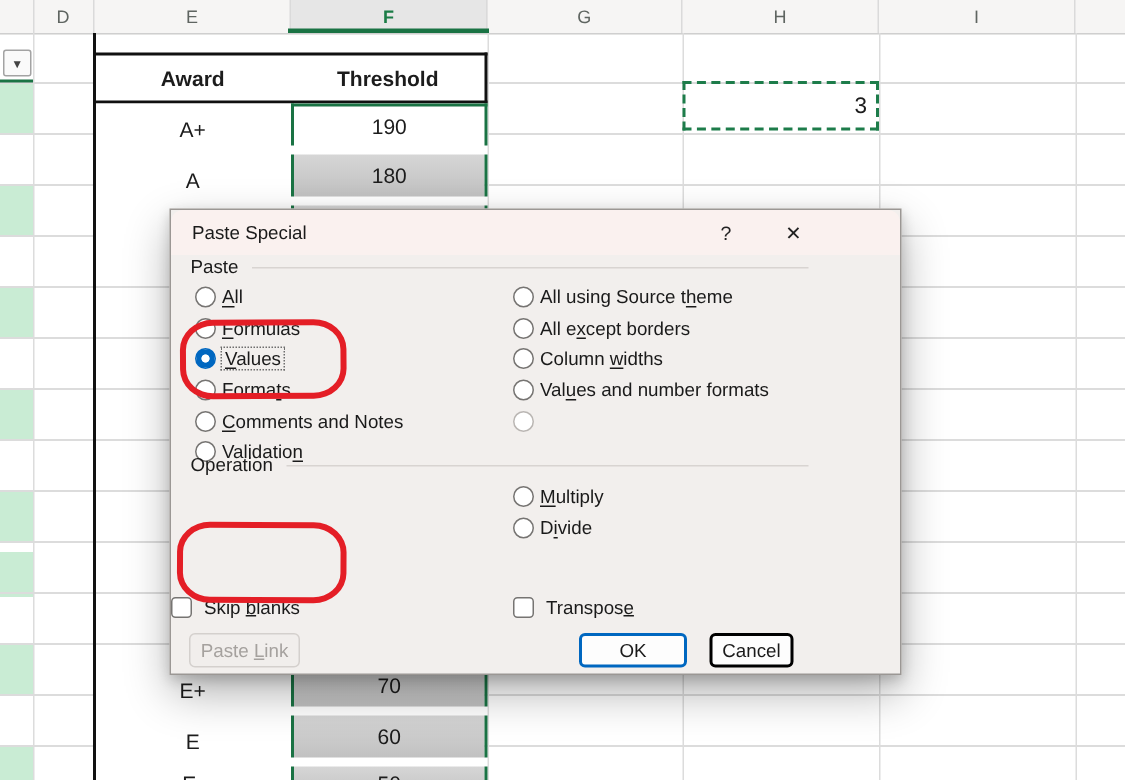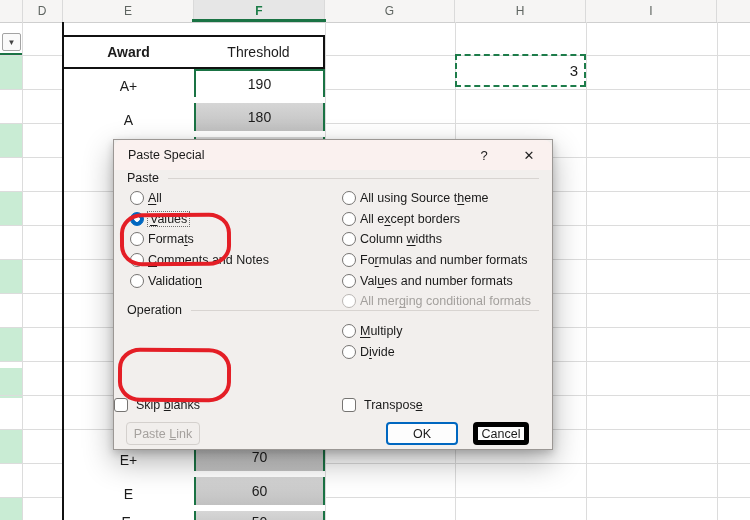--- a/index.html
+++ b/index.html
@@ -27,35 +27,35 @@
   .b4{top:260px;height:33px;} .b5{top:328px;height:33px;} .b6{top:368px;height:30px;}
   .b7{top:430px;height:34px;} .b8{top:498px;height:22px;}
   .strip-green-line{position:absolute;left:0;top:53px;width:22px;height:2px;background:#1a7344;z-index:3;}
 
   .filter-btn{position:absolute;left:2px;top:33px;width:19px;height:18px;background:#fafafa;border:1px solid #a3a3a3;
               border-radius:2px;display:flex;align-items:center;justify-content:center;font-size:8px;color:#444;z-index:3;box-sizing:border-box;}
 
   .cell{position:absolute;display:flex;align-items:center;justify-content:center;font-size:14px;color:#1c1c1c;z-index:2;box-sizing:border-box;margin-top:13px;}
   .hdr-award{left:63px;top:22px;width:131px;height:34px;background:#fff;font-weight:bold;
              border-top:2px solid #111;border-bottom:2px solid #111;}
-  .hdr-thresh{left:194px;top:22px;width:131px;height:34px;background:#fff;font-weight:normal;
+  .hdr-thresh{left:194px;top:22px;width:131px;height:34px;background:#fff;font-weight:bold;
              border-top:2px solid #111;border-bottom:2px solid #111;border-right:2px solid #111;}
   .e-cell{left:63px;width:131px;height:34px;background:#fff;}
   .f-cell{left:194px;width:131px;height:28px;background:linear-gradient(180deg,#d6d6d6,#c1c1c1);
           border-left:2px solid #1a7344;border-right:2px solid #1a7344;}
   .f-active{background:#fff;border:2px solid #1a7344;border-bottom:none;}
   .r2{top:56px;} .r3{top:90px;} .r4{top:124px;} .r13{top:430px;} .r14{top:464px;} .r15{top:498px;height:22px!important;}
 
   .copied-cell{position:absolute;left:455px;top:54px;width:131px;height:33px;border:2px dashed #1d7c4a;z-index:2;
                display:flex;align-items:center;justify-content:flex-end;padding-right:6px;font-size:15px;color:#1c1c1c;box-sizing:border-box;}
 
   
   .dialog{position:absolute;left:113px;top:139px;width:438px;height:309px;background:#f2efed;
           border:1px solid #9b9794;border-radius:0;z-index:10;
-          box-shadow:0 12px 28px rgba(0,0,0,.30),0 3px 8px rgba(0,0,0,.18);font-size:12.5px;color:#1a1a1a;}
+          box-shadow:0 12px 28px rgba(0,0,0,.30),0 3px 8px rgba(0,0,0,.18);font-size:12.5px;color:#1a1a1a;padding-left:48px;}
   .dlg-titlebar{position:absolute;left:0;top:0;width:100%;height:30px;background:#faf1ef;border-radius:8px 8px 0 0;
                 display:flex;align-items:center;padding-left:14px;box-sizing:border-box;font-size:12.5px;}
   .dlg-help{position:absolute;left:356px;top:0;width:28px;height:30px;display:flex;align-items:center;justify-content:center;font-size:13px;color:#222;}
   .dlg-close{position:absolute;left:400px;top:0;width:30px;height:30px;display:flex;align-items:center;justify-content:center;font-size:13px;color:#222;}
 
   .grp-head{position:absolute;left:13px;display:flex;align-items:center;width:412px;}
   .grp-head .rule{flex:1;height:1px;background:#d8d4d1;margin-left:9px;}
   .gh-paste{top:31px;} .gh-op{top:163px;}
 
   .rcol{position:absolute;display:flex;flex-direction:column;}
@@ -67,21 +67,21 @@
   .radio.dis{border-color:#bab6b3;}
   .ritem u{text-underline-offset:2px;}
   .lbl-dis{color:#a3a09d;}
   .lbl-focus{outline:1px dotted #6e6e6e;padding:0 2px;}
 
   .cbitem{position:absolute;display:flex;align-items:center;gap:8px;top:257px;height:16px;}
   .cb-left{left:0;} .cb-right{left:228px;}
   .checkbox{width:14px;height:14px;border:1px solid #767472;border-radius:3px;background:#fff;box-sizing:border-box;flex:none;}
 
   .btn{position:absolute;top:282px;height:23px;border-radius:4px;display:flex;align-items:center;justify-content:center;
-       font-size:12.5px;box-sizing:border-box;background:#fdfdfd;border:5px solid #000000;color:#1a1a1a;}
+       font-size:12.5px;box-sizing:border-box;background:#fdfdfd;border:2px solid #000000;color:#1a1a1a;}
   .btn-pastelink{left:12px;width:74px;background:#f1eeec;border:1px solid #d4d0cd;color:#a5a19e;}
   .btn-ok{left:272px;width:72px;border:2px solid #0067c0;}
   .btn-cancel{left:359px;width:56px;}
 
   
   .ring{position:absolute;border:4px solid #e41e26;border-radius:22px/20px;z-index:50;pointer-events:none;}
   .ring-values{left:120px;top:213px;width:103px;height:45px;transform:rotate(-.4deg);}
   .ring-subtract{left:118px;top:348px;width:105px;height:46px;transform:rotate(.3deg);}
 </style>
 </head>
@@ -149,20 +149,24 @@
       <span>Paste</span>
       <span class="rule"></span>
     </div>
 
     <div class="rcol pc-left">
       <div class="ritem">
         <span class="radio"></span>
         <span><u>A</u><span>ll</span></span>
       </div>
       <div class="ritem">
+        <span class="radio"></span>
+        <span><u>F</u><span>ormulas</span></span>
+      </div>
+      <div class="ritem">
         <span class="radio sel"></span>
         <span class="lbl-focus"><u>V</u><span>alues</span></span>
       </div>
       <div class="ritem">
         <span class="radio"></span>
         <span><span>Forma</span><u>t</u><span>s</span></span>
       </div>
       <div class="ritem">
         <span class="radio"></span>
         <span><u>C</u><span>omments and Notes</span></span>
@@ -181,29 +185,24 @@
       <div class="ritem">
         <span class="radio"></span>
         <span><span>All e</span><u>x</u><span>cept borders</span></span>
       </div>
       <div class="ritem">
         <span class="radio"></span>
         <span><span>Column </span><u>w</u><span>idths</span></span>
       </div>
       <div class="ritem">
         <span class="radio"></span>
-        <span><span>Fo</span><u>r</u><span>mulas and number formats</span></span>
-      </div>
-      <div class="ritem">
-        <span class="radio"></span>
         <span><span>Val</span><u>u</u><span>es and number formats</span></span>
       </div>
       <div class="ritem">
         <span class="radio dis"></span>
-        <span class="lbl-dis"><span>All mer</span><u>g</u><span>ing conditional formats</span></span>
       </div>
     </div>
 
     <div class="grp-head gh-op">
       <span>Operation</span>
       <span class="rule"></span>
     </div>
 
 
     <div class="rcol oc-right">

